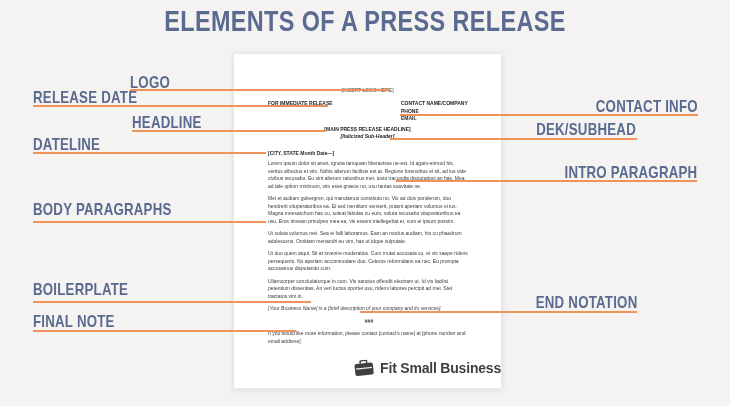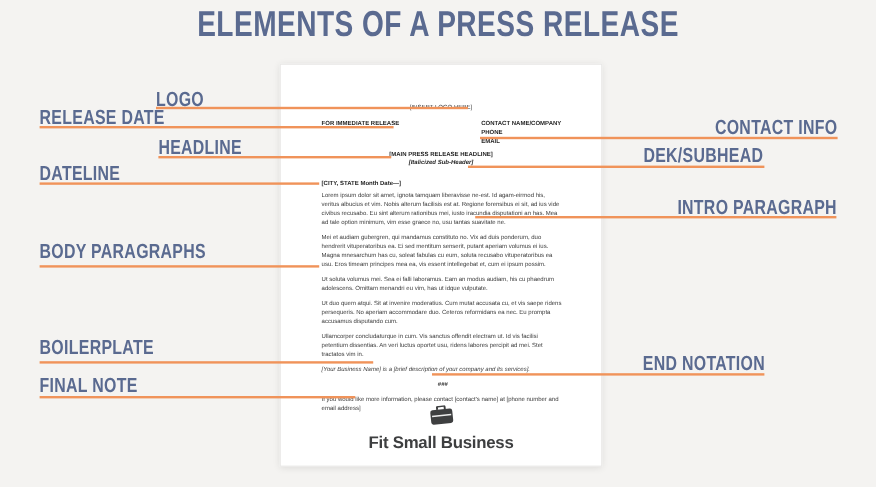--- a/index.html
+++ b/index.html
@@ -75,21 +75,21 @@
   .d-release{left:34px;top:46px;}
   .d-contact{left:167px;top:46px;}
   .d-headline{top:72px;}
   .d-subhead{top:79px;}
   .d-dateline{left:34px;top:96px;}
   .d-bodyblock{left:34px;top:106px;width:202px;}
   .d-bodyblock p{margin:0 0 5px 0;font-size:5px;line-height:7.5px;color:#3a3a3a;}
   .d-bodyblock p.center{text-align:center;}
   .d-brand{
     left:0;width:100%;bottom:12px;
-    display:flex;align-items:center;justify-content:flex-end;gap:6px;flex-direction:column;
+    display:flex;align-items:center;justify-content:flex-end;gap:6px;
   }
   .brand-text{font-size:14px;font-weight:bold;color:#3e3f40;letter-spacing:-0.2px;}
   .brand-ic{width:20px;height:16px;transform:rotate(-6deg);}
 </style>
 </head>
 <body style="--accent: #F0935A; --label-blue: #5A6A90;">
 
 <div class="canvas">
 
   <h1 class="title">ELEMENTS OF A PRESS RELEASE</h1>

